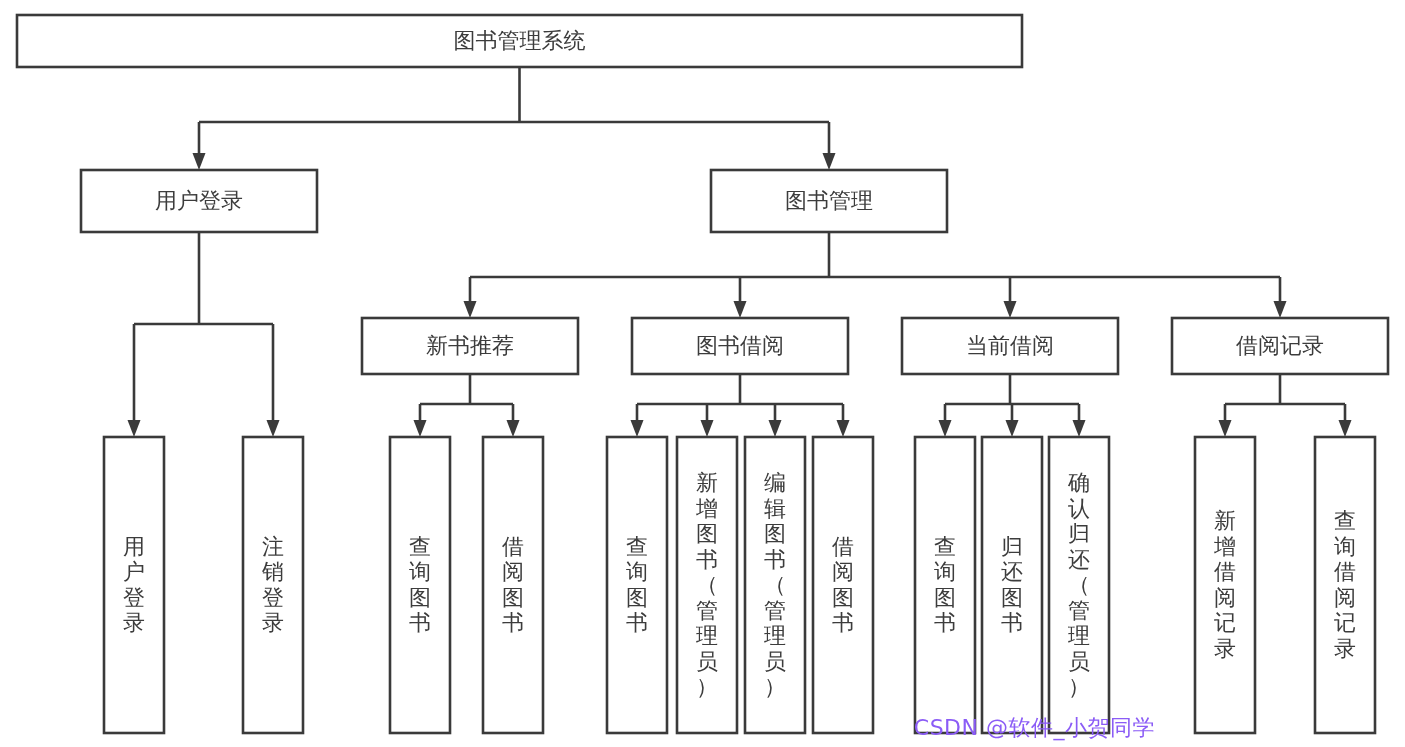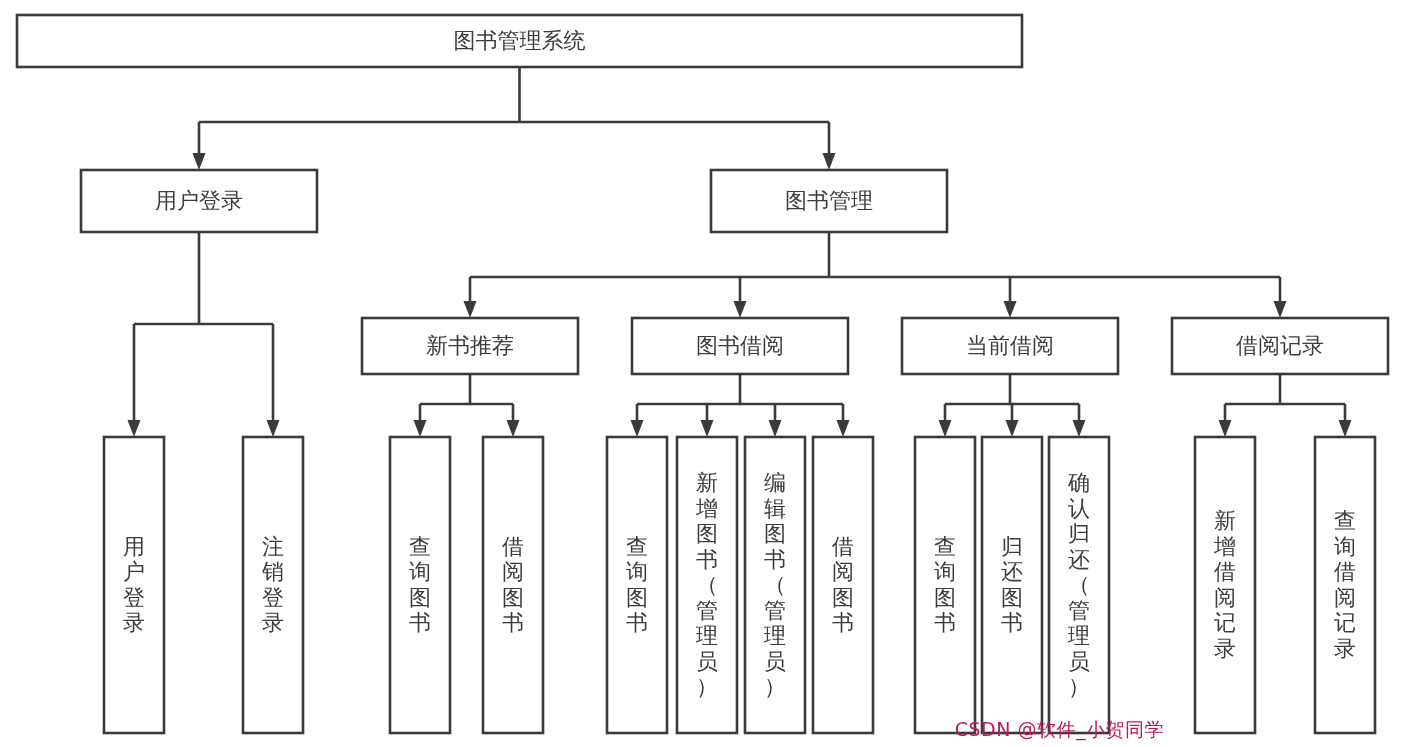--- a/index.html
+++ b/index.html
@@ -52,25 +52,25 @@
     dominant-baseline: middle;
   }
   .node-label-v {
     fill: #3c3c3c;
     font-family: "DejaVu Sans", "Liberation Sans", sans-serif;
     font-size: 22px;
     text-anchor: middle;
   }
   .watermark-text {
     position: absolute;
-    right: 3px;
+    right: 12px;
     bottom: 4px;
     font-family: "DejaVu Sans", "Liberation Sans", sans-serif;
-    font-size: 19px;
-    color: #be185d;
+    font-size: 22px;
+    color: #8b5cf6;
     letter-spacing: 0.5px;
     white-space: nowrap;
     user-select: none;
   }
 </style>
 </head>
 <body>
 
 <div id="diagram-root">
   <svg class="diagram-canvas" id="diagram-svg" viewBox="0 0 1405 747" xmlns="http://www.w3.org/2000/svg">

